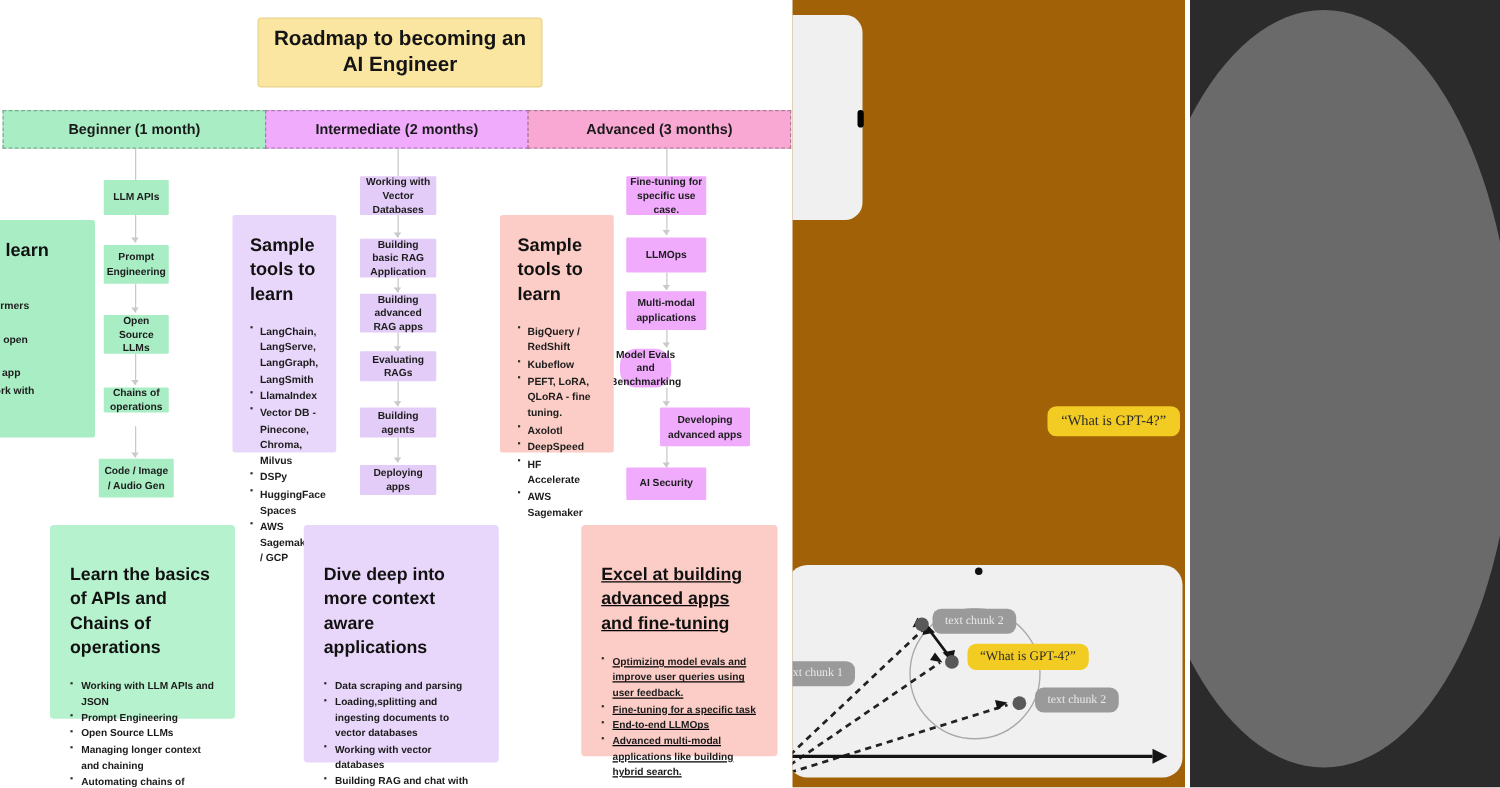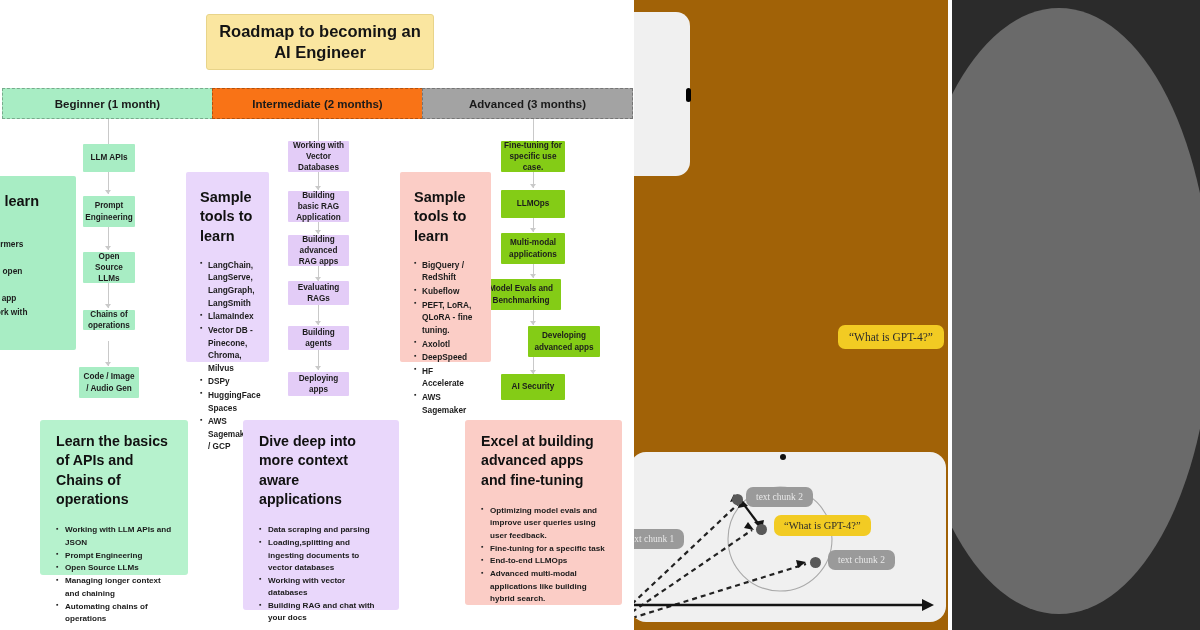--- a/index.html
+++ b/index.html
@@ -38,38 +38,38 @@
     width: 630px; height: 31px;
     display: flex;
   }
   .phase {
     flex: 1; display: flex; align-items: center; justify-content: center;
     font-size: 11.5px; font-weight: bold; color: #1a1a1a;
     border: 1px dashed rgba(0,0,0,0.28);
     margin-right: -1px;
   }
   .phase.green  { background: #a8edc4; }
-  .phase.purple { background: #f97316; }
-  .phase.red    { background: #a3a3a3; }
+  .phase.purple { background: #f0abfc; }
+  .phase.red    { background: #f9a8d4; }
 
   
   .vline {
     position: absolute; width: 1px; background: #c9c9c9;
   }
   .flow-node {
     position: absolute;
     display: flex; align-items: center; justify-content: center;
     text-align: center;
     font-size: 8.2px; font-weight: bold; color: #1c1c1c;
     line-height: 1.35; padding: 2px 3px;
     border-radius: 1px;
   }
   .flow-node.green  { background: #a8edc4; }
   .flow-node.purple { background: #e3ccf7; }
-  .flow-node.red    { background: #84cc16; }
+  .flow-node.red    { background: #f0abfc; }
 
   .arrowhead {
     position: absolute; width: 0; height: 0;
     border-left: 3px solid transparent;
     border-right: 3px solid transparent;
     border-top: 4px solid #c9c9c9;
   }
 
   
   .tools-panel {
@@ -92,25 +92,25 @@
   }
   .tools-panel li::before {
     content: "▪"; position: absolute; left: 0; top: -0.5px;
     font-size: 7px; color: #2a2a2a;
   }
 
   
   .summary {
     position: absolute;
     border-radius: 3px;
-    padding: 12px 16px 14px 16px;
+    padding: 31px 16px 14px 16px;
   }
   .summary.green  { background: #b6f2cd; }
   .summary.purple { background: #e9d7fb; }
-  .summary.red    { background: #fbcdc6; }
+  .summary.red    { background: #fbcdc6; text-decoration: underline; }
   .summary h3 {
     font-size: 14.2px; font-weight: bold; color: #111;
     line-height: 1.36; margin-bottom: 15px;
   }
   .summary ul { list-style: none; }
   .summary li {
     position: relative;
     font-size: 8.1px; font-weight: bold; color: #1b1b1b;
     line-height: 1.53; padding-left: 9px; margin-bottom: 0.5px;
   }
@@ -287,21 +287,21 @@
     <div class="vline" style="left:533px; top:119px; height:22px;"></div>
     <div class="flow-node red" style="left:501px; top:141px; width:64px; height:31px;">Fine-tuning for specific use case.</div>
     <div class="vline" style="left:533px; top:172px; height:16px;"></div>
     <div class="arrowhead" style="left:530px; top:184px;"></div>
     <div class="flow-node red" style="left:501px; top:190px; width:64px; height:28px;">LLMOps</div>
     <div class="vline" style="left:533px; top:218px; height:14px;"></div>
     <div class="arrowhead" style="left:530px; top:228px;"></div>
     <div class="flow-node red" style="left:501px; top:233px; width:64px; height:31px;">Multi-modal applications</div>
     <div class="vline" style="left:533px; top:264px; height:14px;"></div>
     <div class="arrowhead" style="left:530px; top:274px;"></div>
-    <div class="flow-node red" style="left:481px; top:279px; width:80px; height:31px;">Model Evals and Benchmarking</div>
+    <div class="flow-node red" style="left:496px; top:279px; width:41px; height:31px;border-radius:13px;">Model Evals and Benchmarking</div>
     <div class="vline" style="left:533px; top:310px; height:15px;"></div>
     <div class="arrowhead" style="left:530px; top:321px;"></div>
     <div class="flow-node red" style="left:528px; top:326px; width:72px; height:31px;">Developing advanced apps</div>
     <div class="vline" style="left:533px; top:357px; height:17px;"></div>
     <div class="arrowhead" style="left:530px; top:370px;"></div>
     <div class="flow-node red" style="left:501px; top:374px; width:64px; height:26px;">AI Security</div>
 
     <div class="tools-panel red" style="left:400px; top:172px; width:91px; height:190px;">
       <div class="tools-title">Sample tools to learn</div>
       <ul>

